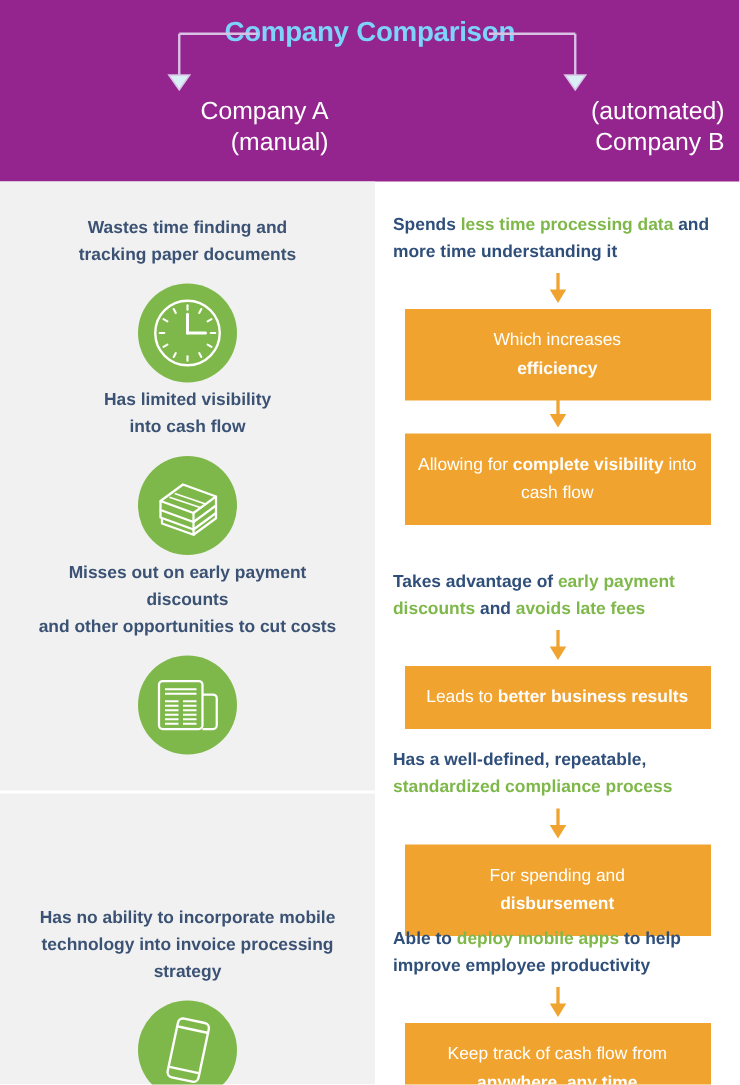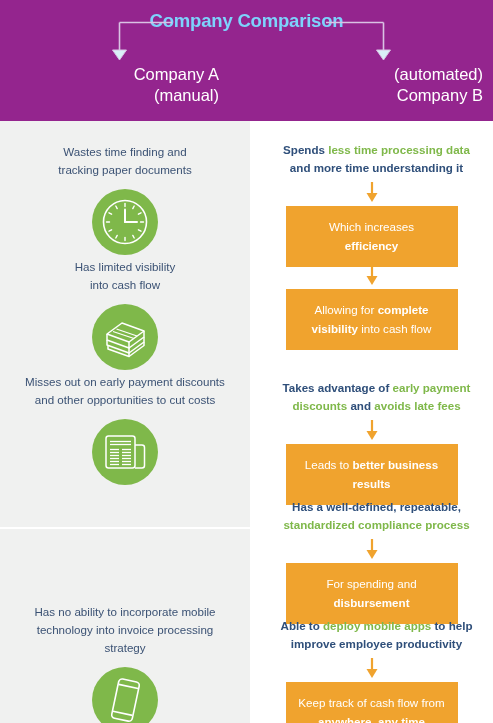--- a/index.html
+++ b/index.html
@@ -85,21 +85,21 @@
   }
   .left-item {
     position: absolute;
     left: 0;
     width: 250px;
     text-align: center;
   }
   .left-text {
     color: #3b5274;
     font-size: 11.6px;
-    font-weight: normal;
+    font-weight: bold;
     line-height: 18px;
     padding: 0 20px;
   }
   .green-circle {
     position: relative;
     width: 66px;
     height: 66px;
     margin: 10px auto 0 auto;
     border-radius: 50%;
     background: #7ab648;
@@ -122,32 +122,31 @@
   .right-block {
     position: absolute;
     left: 0;
     width: 243px;
   }
   .right-text {
     color: #2f4f7a;
     font-size: 11.6px;
     font-weight: bold;
     line-height: 18px;
-    text-align: center;
+    text-align: left;
     padding: 0 12px;
-    margin-left: 10px;
   }
   .right-text .hl { color: #7fb84a; }
   .arrow-down {
     display: block;
     margin: 4px auto 3px auto;
   }
   .orange-box {
     position: relative;
-    width: 172px;
+    width: 204px;
     margin: 0 auto;
     background: #f0a32e;
     color: #ffffff;
     font-size: 11.6px;
     line-height: 19px;
     text-align: center;
     padding: 11px 6px 12px 6px;
     box-sizing: border-box;
   }
   .orange-box b { font-weight: bold; }

